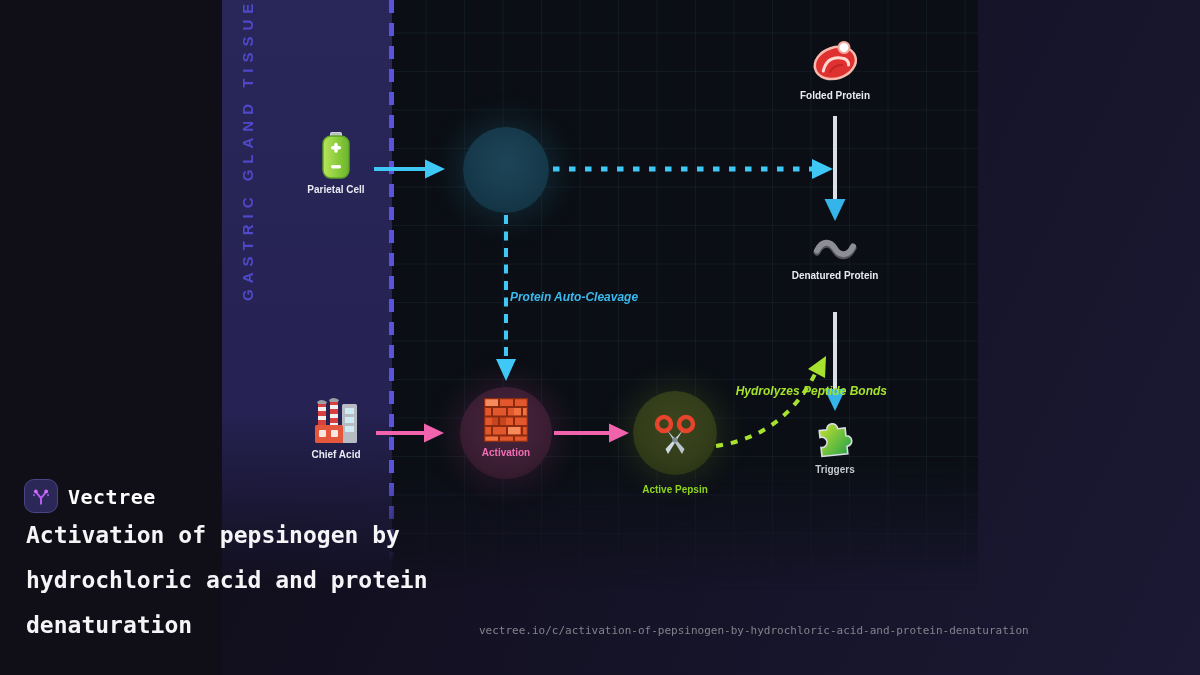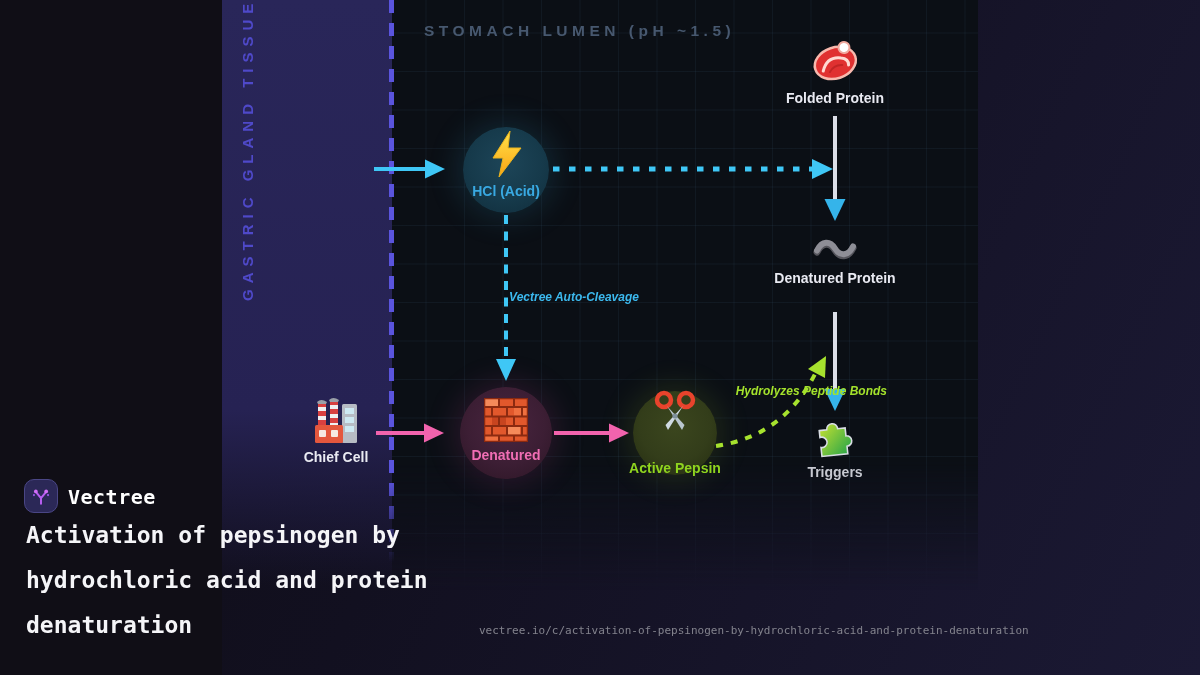--- a/index.html
+++ b/index.html
@@ -43,21 +43,21 @@
   .hcl-bubble{left:463px;top:127px;width:86px;height:86px;
     background:radial-gradient(circle at 50% 42%,#1d4558 0%,#163a4b 55%,#102c3a 100%);
     box-shadow:0 0 30px 6px rgba(46,134,171,0.20);}
   .pepsinogen-bubble{left:460px;top:387px;width:92px;height:92px;
     background:radial-gradient(circle at 50% 42%,#49253f 0%,#3c1e34 55%,#2b1524 100%);
     box-shadow:0 0 30px 6px rgba(190,70,150,0.16);}
   .pepsin-bubble{left:633px;top:391px;width:84px;height:84px;
     background:radial-gradient(circle at 50% 42%,#3b461e 0%,#333d1a 55%,#242c10 100%);
     box-shadow:0 0 30px 6px rgba(150,190,50,0.14);}
   .node{position:absolute;width:140px;display:flex;flex-direction:column;align-items:center;gap:5px;}
-  .node .nlabel{font-size:14px;font-weight:bold;color:#e9eaf2;white-space:nowrap;}
+  .node .nlabel{font-size:10px;font-weight:bold;color:#e9eaf2;white-space:nowrap;}
   .node .nlabel.cyan{color:#39a9e2;}
   .node .nlabel.pink{color:#f16eb4;}
   .node .nlabel.lime{color:#8fd41f;}
   .node .nlabel.gray{color:#c7c9d1;}
   .icon{display:block;line-height:0;}
   .edges{position:absolute;left:0;top:0;pointer-events:none;}
   .edge-label{
     position:absolute;font-size:12px;font-style:italic;font-weight:600;
     text-align:center;white-space:nowrap;
   }
@@ -88,21 +88,20 @@
 <body>
 
 <div class="canvas">
 
   <div class="left-strip"></div>
   <div class="tissue-panel"></div>
   <div class="lumen-panel"></div>
   <div class="divider"></div>
 
   <div class="gastric-label">GASTRIC GLAND TISSUE</div>
-  <div class="lumen-label">STOMACH LUMEN (pH ~1.5)</div>
 
   <div class="bubble hcl-bubble"></div>
   <div class="bubble pepsinogen-bubble"></div>
   <div class="bubble pepsin-bubble"></div>
 
   <svg class="edges" width="1200" height="675" viewBox="0 0 1200 675">
     <defs>
       <linearGradient id="goldgrad" x1="0" y1="0" x2="0" y2="1">
         <stop offset="0" stop-color="#ffe24a"></stop>
           <stop offset="1" stop-color="#fca313"></stop>
@@ -144,32 +143,38 @@
     <g>
       <line x1="554" y1="433" x2="610" y2="433" stroke="#f263ad" stroke-width="4"></line>
       <polygon points="629,433 609,423.5 609,442.5" fill="#f263ad"></polygon>
     </g>
     <g>
       <path d="M 716 446 Q 786 436 818 368" fill="none" stroke="#a6e22e" stroke-width="4" stroke-dasharray="7 8"></path>
       <polygon points="826,356 825,378 808,369" fill="#a6e22e"></polygon>
     </g>
   </svg>
 
-  <div class="edge-label cyan" style="left:494px;top:290px;width:160px;">Vectree Auto-Cleavage</div>
+  <div class="edge-label cyan" style="left:494px;top:290px;width:160px;">Protein Auto-Cleavage</div>
   <div class="edge-label lime" style="left:707px;top:384px;width:180px;">Hydrolyzes Peptide Bonds</div>
 
-
-  <div class="node" style="left:436px;top:130px;">
-    <span class="icon">
-      <svg width="40" height="48" viewBox="0 0 40 48">
-        <polygon points="24,1 7,28 17,28 13,47 35,18 22,18" fill="url(#goldgrad)" stroke="#e9b41f" stroke-width="1"></polygon>
-      </svg>
-    </span>
-    <span class="nlabel cyan">HCl (Acid)</span>
-  </div>
+  <div class="node" style="left:266px;top:132px;">
+    <span class="icon">
+      <svg width="32" height="47" viewBox="0 0 32 47">
+        <rect x="10" y="0" width="12" height="6" rx="2" fill="#d9dde2"></rect>
+        <ellipse cx="16" cy="2" rx="5" ry="1.6" fill="#b9bec5"></ellipse>
+        <rect x="3" y="4" width="26" height="42" rx="8" fill="url(#battgrad)"></rect>
+        <rect x="3" y="4" width="26" height="42" rx="8" fill="none" stroke="#5da327" stroke-width="1.4"></rect>
+        <rect x="11" y="14" width="10" height="3.4" rx="1.6" fill="#fff"></rect>
+        <rect x="14.3" y="10.7" width="3.4" height="10" rx="1.6" fill="#fff"></rect>
+        <rect x="11" y="33" width="10" height="3.6" rx="1.8" fill="#fff"></rect>
+      </svg>
+    </span>
+    <span class="nlabel">Parietal Cell</span>
+  </div>
+
 
   <div class="node" style="left:765px;top:39px;">
     <span class="icon">
       <svg width="50" height="46" viewBox="0 0 50 46">
         <g transform="rotate(-18 25 23)">
           <ellipse cx="25" cy="24" rx="21" ry="15.5" fill="#e03131"></ellipse>
           <ellipse cx="25" cy="24" rx="21" ry="15.5" fill="none" stroke="#f8b9ae" stroke-width="2.5"></ellipse>
           <path d="M11 28 q8 -13 21 -7 q7 3 5 9" fill="none" stroke="#ffd9d2" stroke-width="3" stroke-linecap="round"></path>
           <path d="M17 31 q6 -6 14 -3" fill="none" stroke="#c22525" stroke-width="2" stroke-linecap="round"></path>
           <circle cx="38" cy="12" r="5.5" fill="#ffffff" stroke="#f0a99e" stroke-width="2"></circle>
@@ -208,21 +213,21 @@
           <rect x="18" y="2" width="8" height="5" fill="#d84040"></rect>
           <rect x="18" y="11" width="8" height="5" fill="#d84040"></rect>
           <rect x="18" y="20" width="8" height="5" fill="#d84040"></rect>
           <path d="M17 2 q4 -4 10 0 l-1 2 h-8 z" fill="#9aa0a8"></path>
         </g>
         <rect x="3" y="27" width="28" height="18" rx="1.5" fill="#e4573d"></rect>
         <rect x="7" y="32" width="7" height="7" rx="1" fill="#f6e9e2"></rect>
         <rect x="19" y="32" width="7" height="7" rx="1" fill="#f6e9e2"></rect>
       </svg>
     </span>
-    <span class="nlabel">Chief Cell</span>
+    <span class="nlabel">Chief Acid</span>
   </div>
 
   <div class="node" style="left:436px;top:398px;">
     <span class="icon">
       <svg width="44" height="44" viewBox="0 0 44 44">
         <rect width="44" height="44" fill="#e2582c"></rect>
         <rect x="0" y="0" width="14" height="8" fill="#f58a5a"></rect>
         <rect x="30" y="9.5" width="14" height="8" fill="#f07040"></rect>
         <rect x="8" y="19" width="14" height="8" fill="#c8441f"></rect>
         <rect x="22" y="28.5" width="14" height="8" fill="#f58a5a"></rect>
@@ -241,24 +246,24 @@
             <line x1="30" y1="18.5" x2="30" y2="28"></line>
           <line x1="8" y1="28" x2="8" y2="37.5"></line>
             <line x1="23" y1="28" x2="23" y2="37.5"></line>
             <line x1="38" y1="28" x2="38" y2="37.5"></line>
           <line x1="15" y1="37.5" x2="15" y2="44"></line>
             <line x1="30" y1="37.5" x2="30" y2="44"></line>
         </g>
         <rect width="44" height="44" fill="none" stroke="#8c2a10" stroke-width="2.5"></rect>
       </svg>
     </span>
-    <span class="nlabel pink">Denatured</span>
-  </div>
-
-  <div class="node" style="left:605px;top:388px;gap:24px;">
+    <span class="nlabel pink">Activation</span>
+  </div>
+
+  <div class="node" style="left:605px;top:412px;gap:24px;">
     <span class="icon">
       <svg width="48" height="48" viewBox="0 0 48 48">
         <circle cx="13" cy="12" r="7" fill="none" stroke="#e8432c" stroke-width="4.5"></circle>
         <circle cx="35" cy="12" r="7" fill="none" stroke="#e8432c" stroke-width="4.5"></circle>
         <path d="M16 18 L31 42 l2.5 -5 z" fill="#b9c6cf"></path>
         <path d="M32 18 L17 42 l-2.5 -5 z" fill="#cfdae2"></path>
         <circle cx="24" cy="28" r="2.6" fill="#7f909b"></circle>
       </svg>
     </span>
     <span class="nlabel lime">Active Pepsin</span>

